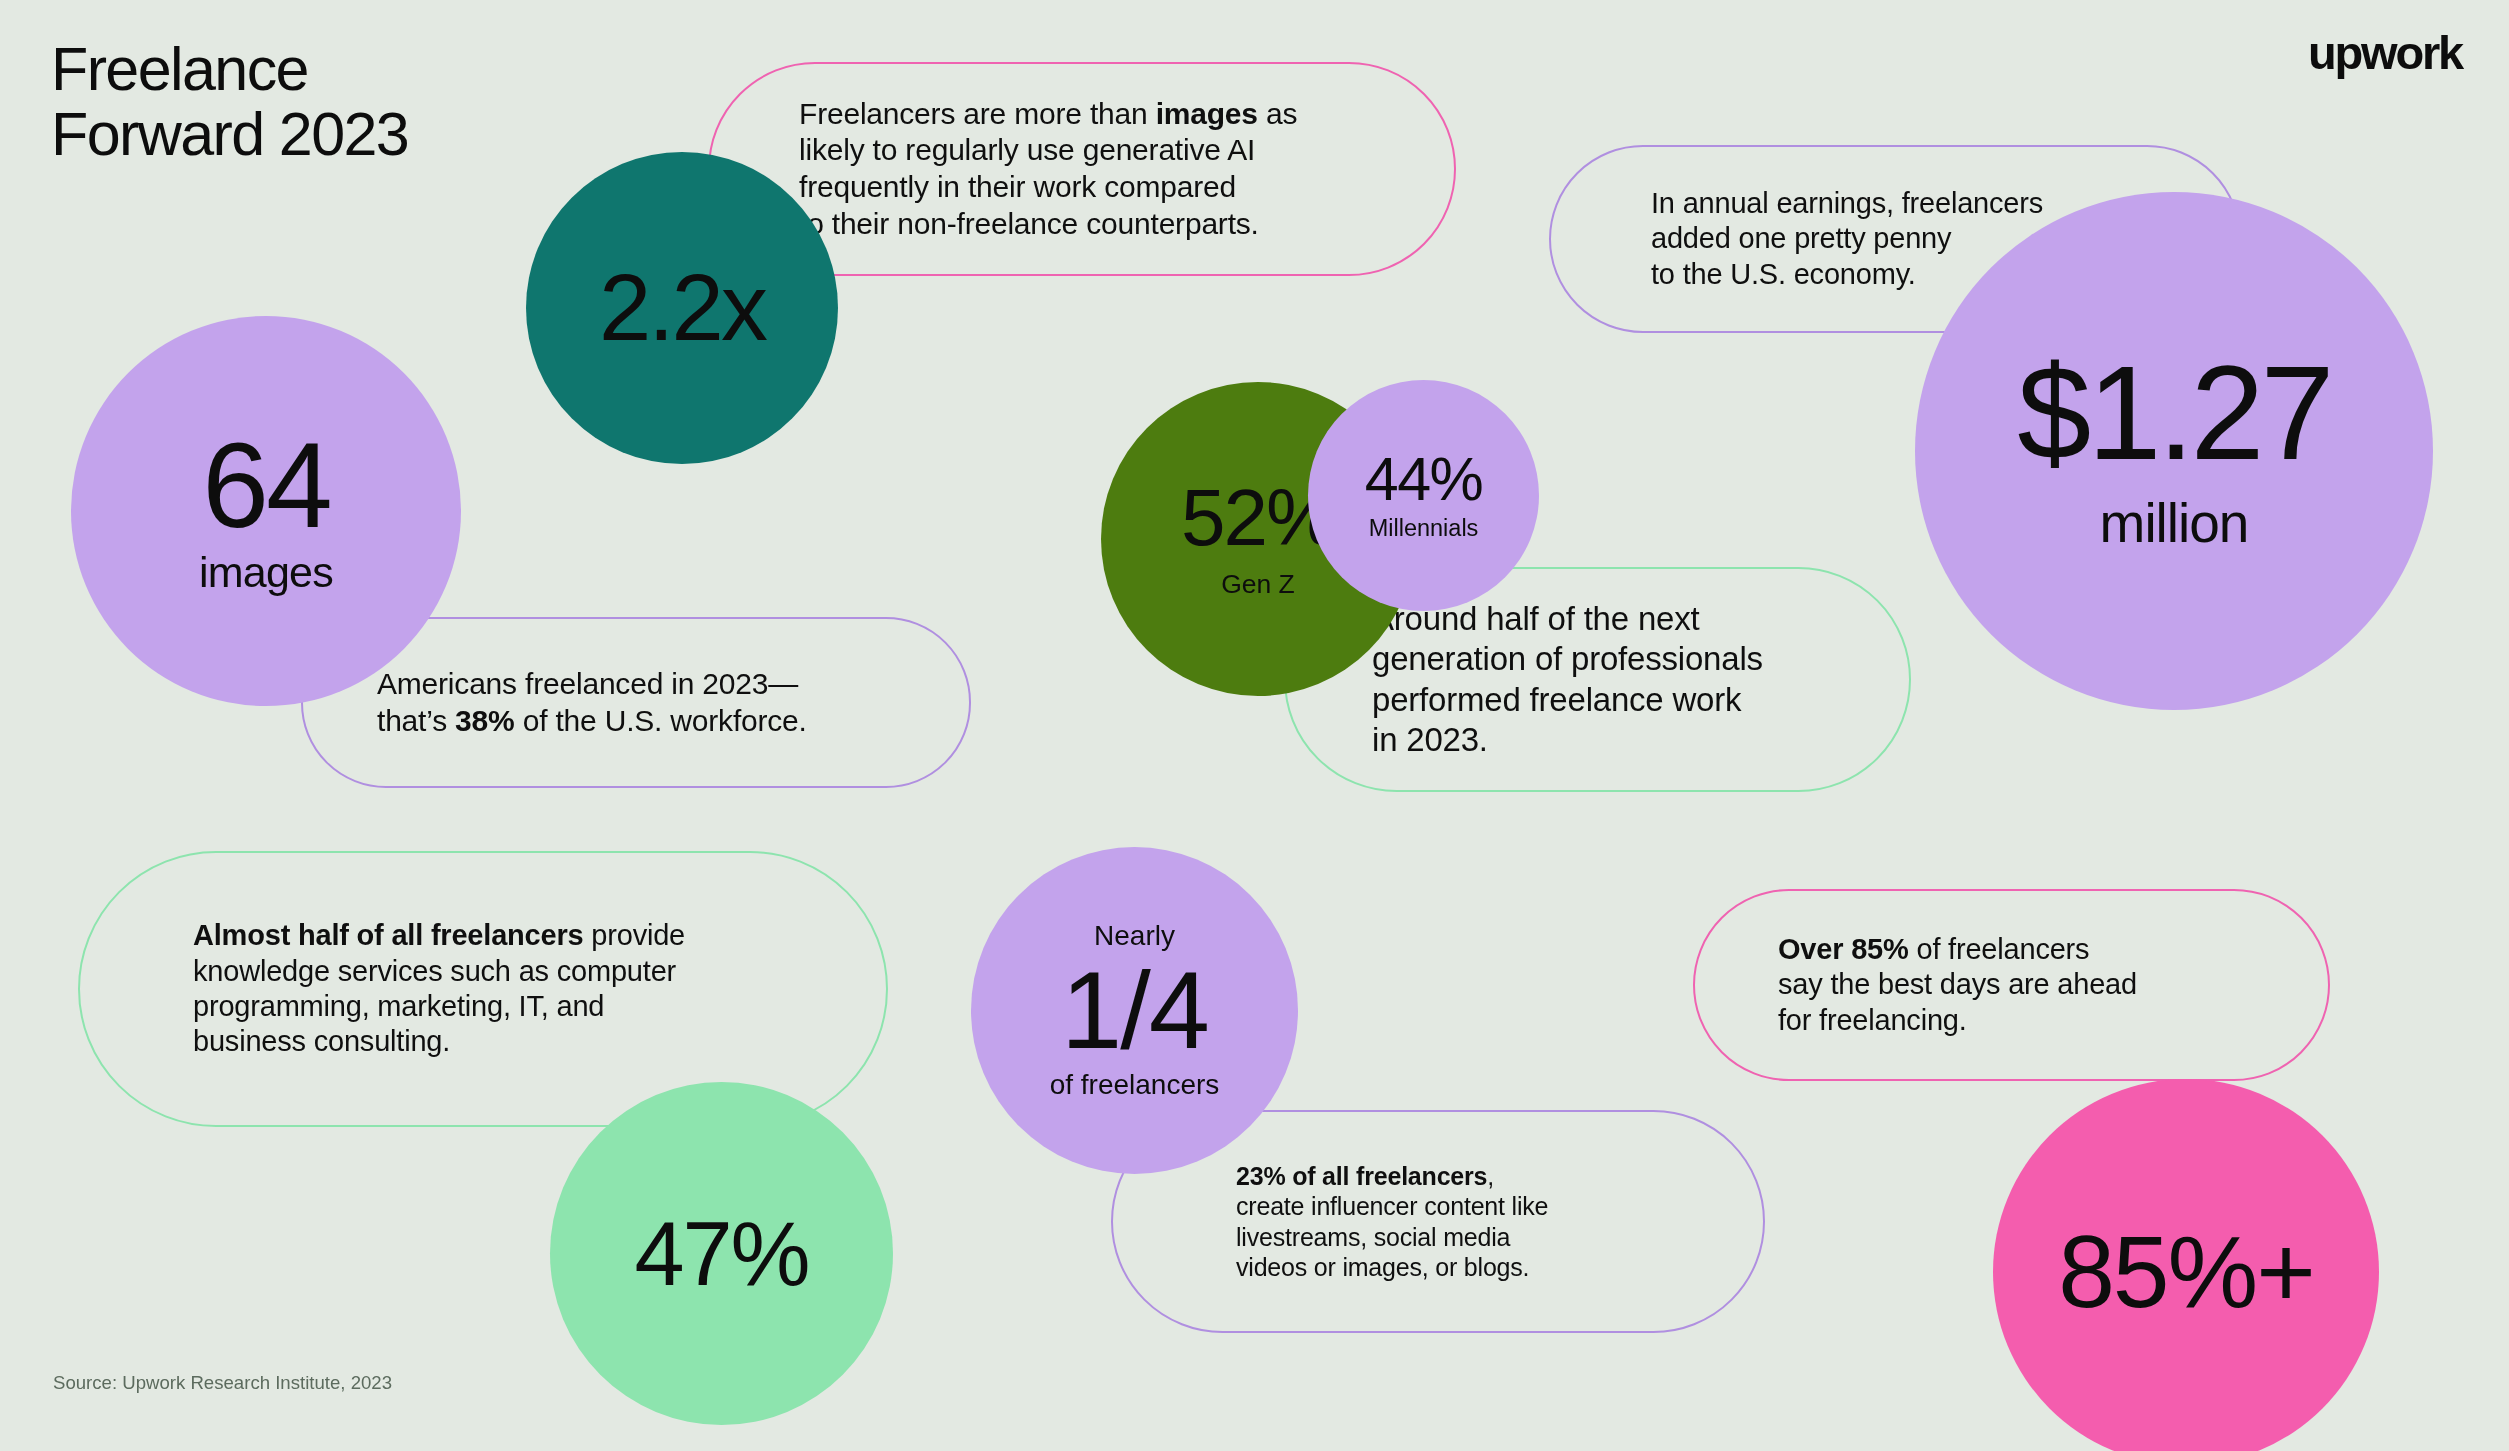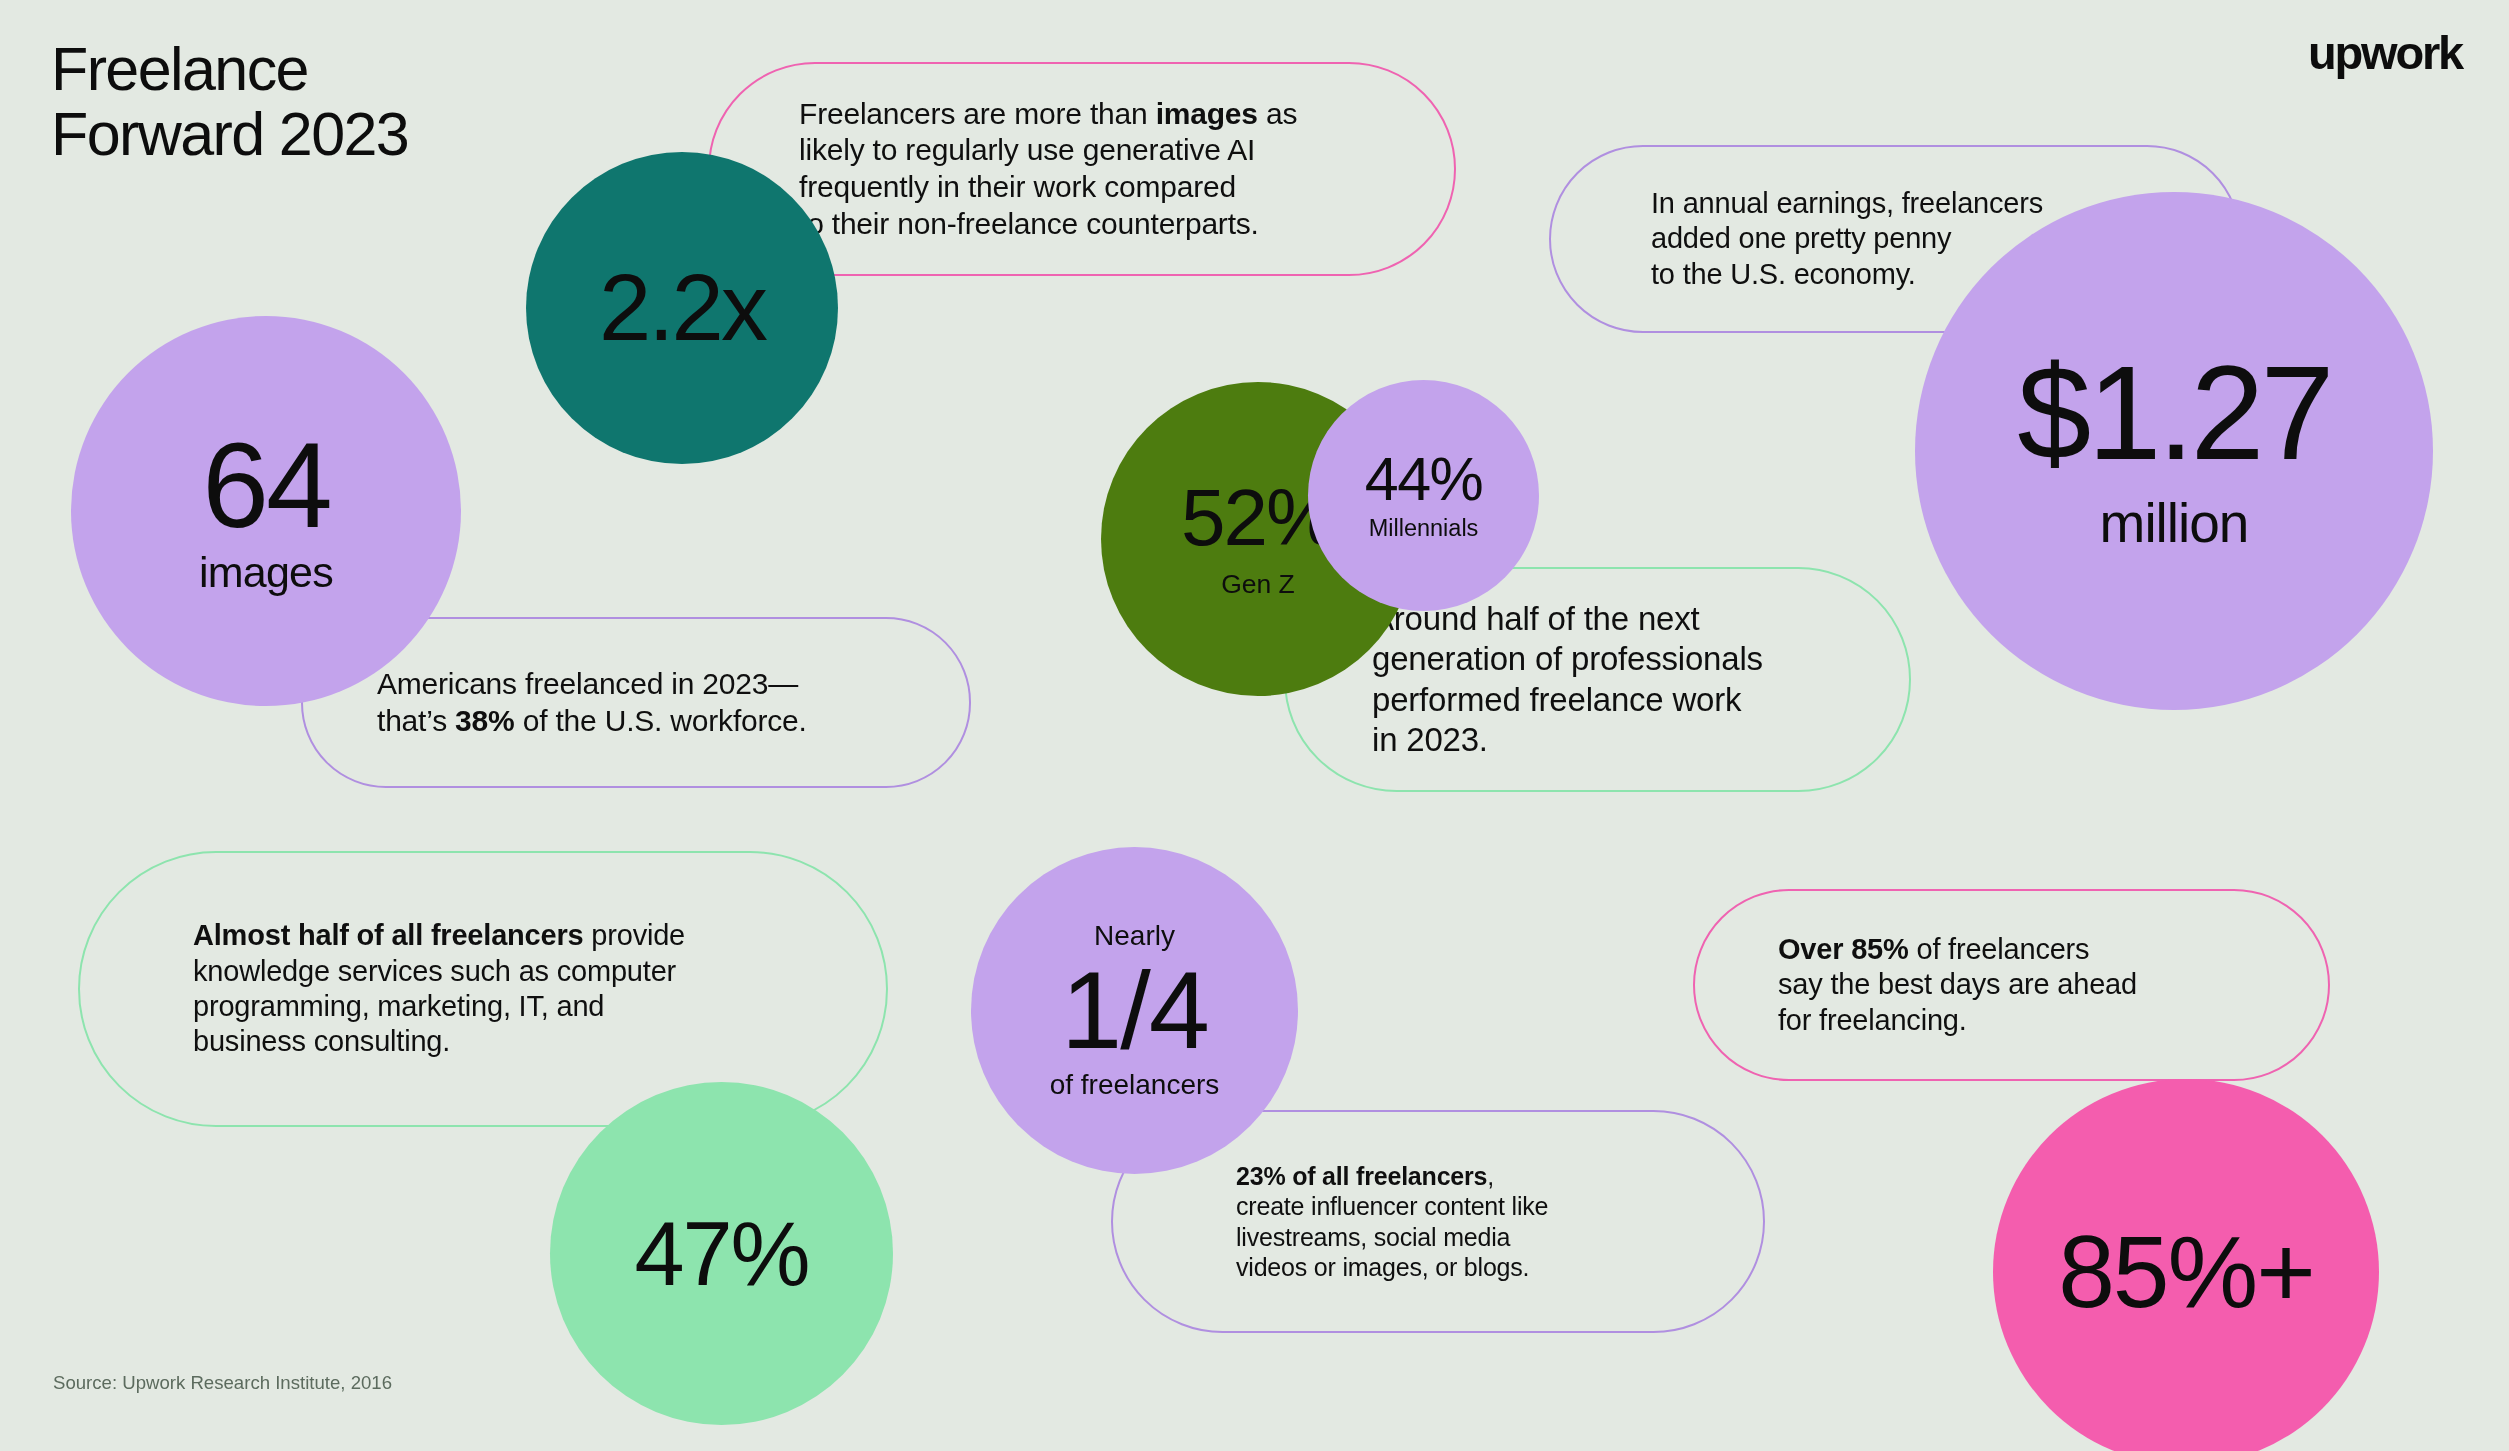--- a/index.html
+++ b/index.html
@@ -245,16 +245,16 @@
   <div class="circle" id="c-14">
     <div class="topsub">Nearly</div>
     <div class="big">1/4</div>
     <div class="sub">of freelancers</div>
   </div>
 
   <div class="circle" id="c-85">
     <div class="big">85%+</div>
   </div>
 
-  <div id="source">Source: Upwork Research Institute, 2016</div>
+  <div id="source">Source: Upwork Research Institute, 2023</div>
 
 </div>
 
 
 </body></html>

